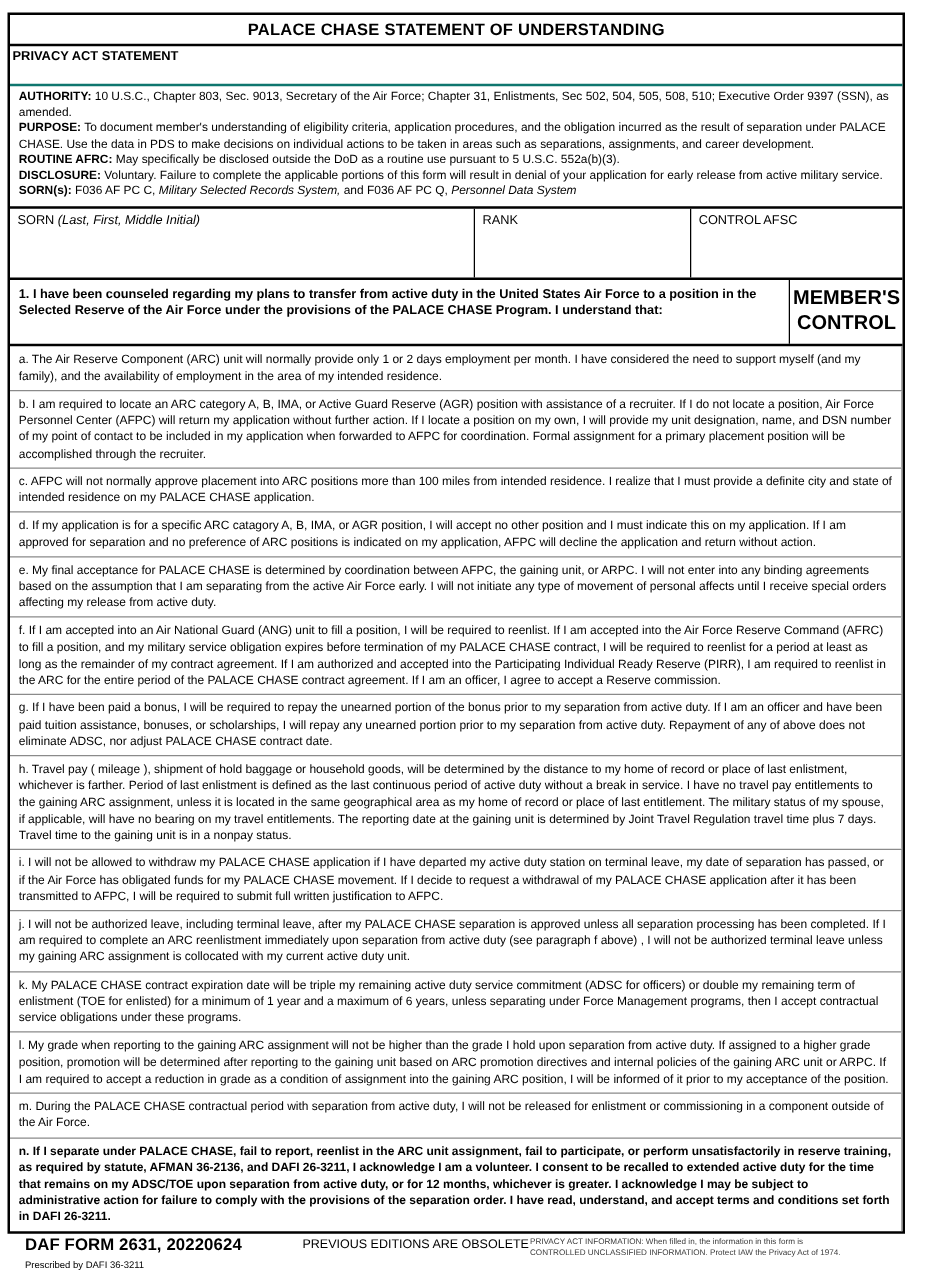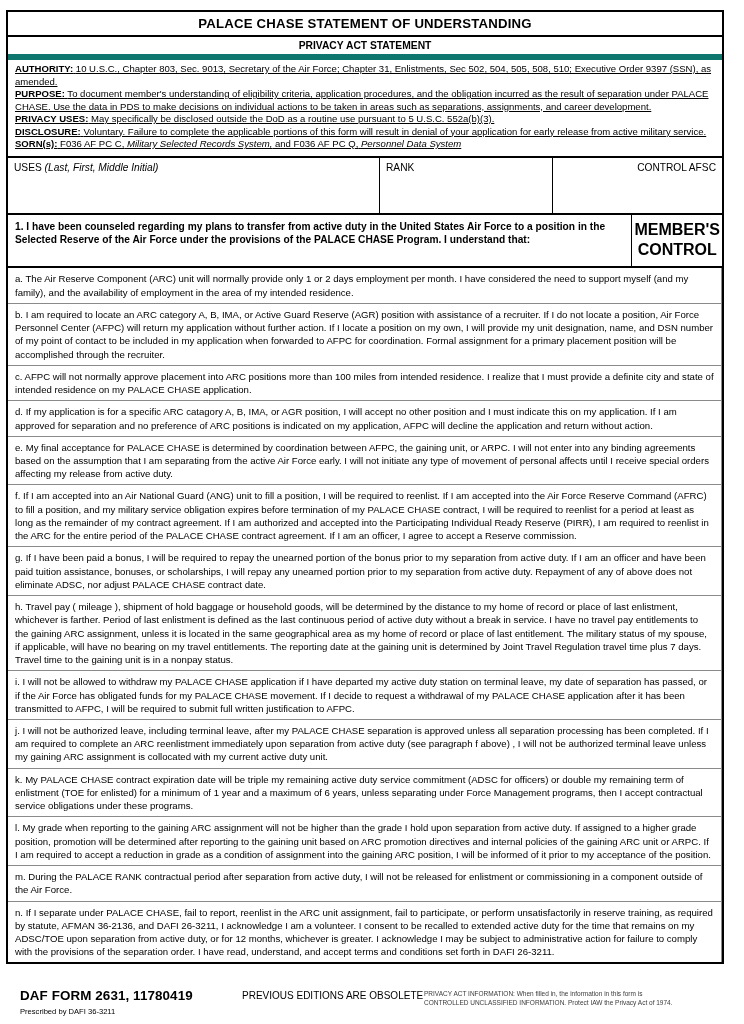--- a/index.html
+++ b/index.html
@@ -40,51 +40,50 @@
   .title-band {
     border-bottom: 2px solid #000;
     text-align: center;
     font-weight: bold;
     font-size: 13.2px;
     letter-spacing: 0.2px;
     padding: 4px 2px 4px 2px;
   }
 
   .privacy-band {
-    border-bottom: 6px solid #0f766e;
-    text-align: center;
+    border-bottom: 2px solid #0f766e;
+    text-align: left;
     font-weight: bold;
     font-size: 10.3px;
-    padding: 3px 2px 3px 2px;
+    padding: 3px 2px 16px 2px;
   }
 
   .privacy-body {
     border-bottom: 2px solid #000;
     padding: 3px 7px 5px 7px;
     font-size: 9.55px;
     line-height: 1.31;
     text-align: left;
-    text-decoration: underline;
   }
   .privacy-body p { margin: 0; }
   .lbl { font-weight: bold; }
   .ital { font-style: italic; }
 
   
   .ident-row {
     display: flex;
     border-bottom: 2px solid #000;
     height: 57px;
   }
   .ident-cell {
     padding: 4px 6px 0 6px;
     font-size: 10.2px;
     border-right: 1px solid #000;
   }
-  .ident-cell:last-child { border-right: none; text-align: right; }
+  .ident-cell:last-child { border-right: none; }
   .ident-name  { width: 372px; }
   .ident-rank  { width: 173px; }
   .ident-afsc  { flex: 1 1 auto; }
   .ident-cell .hint { font-style: italic; }
 
   
   .stmt-head {
     display: flex;
     border-bottom: 2px solid #000;
   }
@@ -103,21 +102,21 @@
     font-weight: bold;
     text-align: center;
     line-height: 1.31;
   }
 
   
   .item-row {
     display: flex;
     border-bottom: 1px solid #8a8a8a;
   }
-  .item-row:last-of-type { border-bottom: none; }
+  .item-row:last-of-type { border-bottom: none; font-weight: bold; }
   .item-text {
     width: 740px;
     padding: 4px 7px 4px 7px;
     font-size: 9.6px;
     line-height: 1.38;
     border-right: 1px solid #8a8a8a;
     text-align: left;
   }
   .item-initial {
     flex: 1 1 auto;
@@ -177,39 +176,39 @@
     <div class="privacy-body">
       <p>
         <span class="lbl">AUTHORITY:</span>
         <span>10 U.S.C., Chapter 803, Sec. 9013, Secretary of the Air Force; Chapter 31, Enlistments, Sec 502, 504, 505, 508, 510; Executive Order 9397 (SSN), as amended.</span>
       </p>
       <p>
         <span class="lbl">PURPOSE:</span>
         <span>To document member's understanding of eligibility criteria, application procedures, and the obligation incurred as the result of separation under PALACE CHASE.  Use the data in PDS to make decisions on individual actions to be taken in areas such as separations, assignments, and career development.</span>
       </p>
       <p>
-        <span class="lbl">PRIVACY USES:</span>
+        <span class="lbl">ROUTINE AFRC:</span>
         <span>May specifically be disclosed outside the DoD as a routine use pursuant to 5 U.S.C. 552a(b)(3).</span>
       </p>
       <p>
         <span class="lbl">DISCLOSURE:</span>
         <span>Voluntary.  Failure to complete the applicable portions of this form will result in denial of your application for early release from active  military service.</span>
       </p>
       <p>
         <span class="lbl">SORN(s):</span>
         <span>F036 AF PC C,</span>
         <span class="ital">Military Selected Records System,</span>
         <span>and F036 AF PC Q,</span>
         <span class="ital">Personnel Data System</span>
       </p>
     </div>
 
     <div class="ident-row">
       <div class="ident-cell ident-name">
-        <span>USES</span>
+        <span>SORN</span>
         <span class="hint">(Last, First, Middle Initial)</span>
         <div></div>
       </div>
       <div class="ident-cell ident-rank">
         <span>RANK</span>
         <div></div>
       </div>
       <div class="ident-cell ident-afsc">
         <span>CONTROL AFSC</span>
         <div></div>
@@ -267,33 +266,33 @@
         </div>
         <div class="item-row">
           <div class="item-text">k.  My PALACE CHASE contract expiration date will be triple my remaining active duty service commitment (ADSC for officers) or double my  remaining term of enlistment (TOE for enlisted) for a minimum of 1 year and a maximum of 6 years, unless separating under Force Management programs, then I accept contractual service obligations under these programs.</div>
           <div class="item-initial"></div>
         </div>
         <div class="item-row">
           <div class="item-text">l.  My grade when reporting to the gaining ARC assignment will not be higher than the grade I hold upon separation from active duty.  If assigned to a higher grade position, promotion will be determined after reporting to the gaining unit based on ARC promotion directives and internal policies of the gaining ARC unit or ARPC.  If I am required to accept a reduction in grade as a condition of assignment into the gaining ARC position, I will be informed of it prior to my acceptance of the position.</div>
           <div class="item-initial"></div>
         </div>
         <div class="item-row">
-          <div class="item-text">m.  During the PALACE RANK contractual period after separation from active duty, I will not be released for enlistment or commissioning in a  component outside of the Air Force.</div>
+          <div class="item-text">m.  During the PALACE CHASE contractual period with separation from active duty, I will not be released for enlistment or commissioning in a  component outside of the Air Force.</div>
           <div class="item-initial"></div>
         </div>
         <div class="item-row">
           <div class="item-text">n.  If I separate under PALACE CHASE, fail to report, reenlist in the ARC unit assignment, fail to participate, or perform unsatisfactorily in reserve  training, as required by statute, AFMAN 36-2136, and DAFI 26-3211, I acknowledge I am a volunteer.  I consent to be recalled to extended active duty for the time that remains on my ADSC/TOE upon separation from active duty, or for 12 months, whichever is greater.  I acknowledge I may be subject to administrative action for failure to comply with the provisions of the separation order.  I have read, understand, and accept terms and conditions set forth in DAFI 26-3211.</div>
           <div class="item-initial"></div>
         </div>
       </div>
 
   </div>
 
   <div class="footer">
-    <div class="footer-form-id">DAF FORM 2631, 11780419</div>
+    <div class="footer-form-id">DAF FORM 2631, 20220624</div>
     <div class="footer-prescribed">Prescribed by DAFI 36-3211</div>
     <div class="footer-previous">PREVIOUS EDITIONS ARE OBSOLETE</div>
     <div class="footer-privacy">
       <div>PRIVACY ACT INFORMATION: When filled in, the information in this form is</div>
       <div>CONTROLLED UNCLASSIFIED INFORMATION. Protect IAW the Privacy Act of 1974.</div>
     </div>
   </div>
 
 </div>
 

